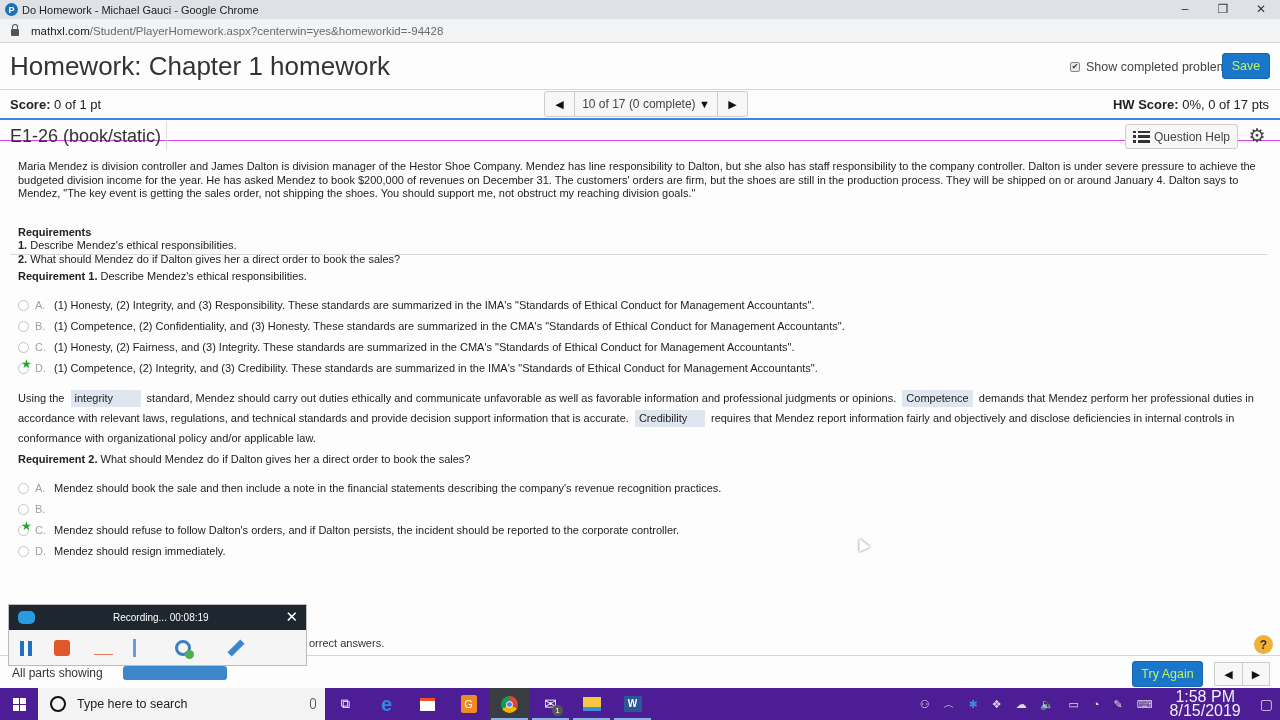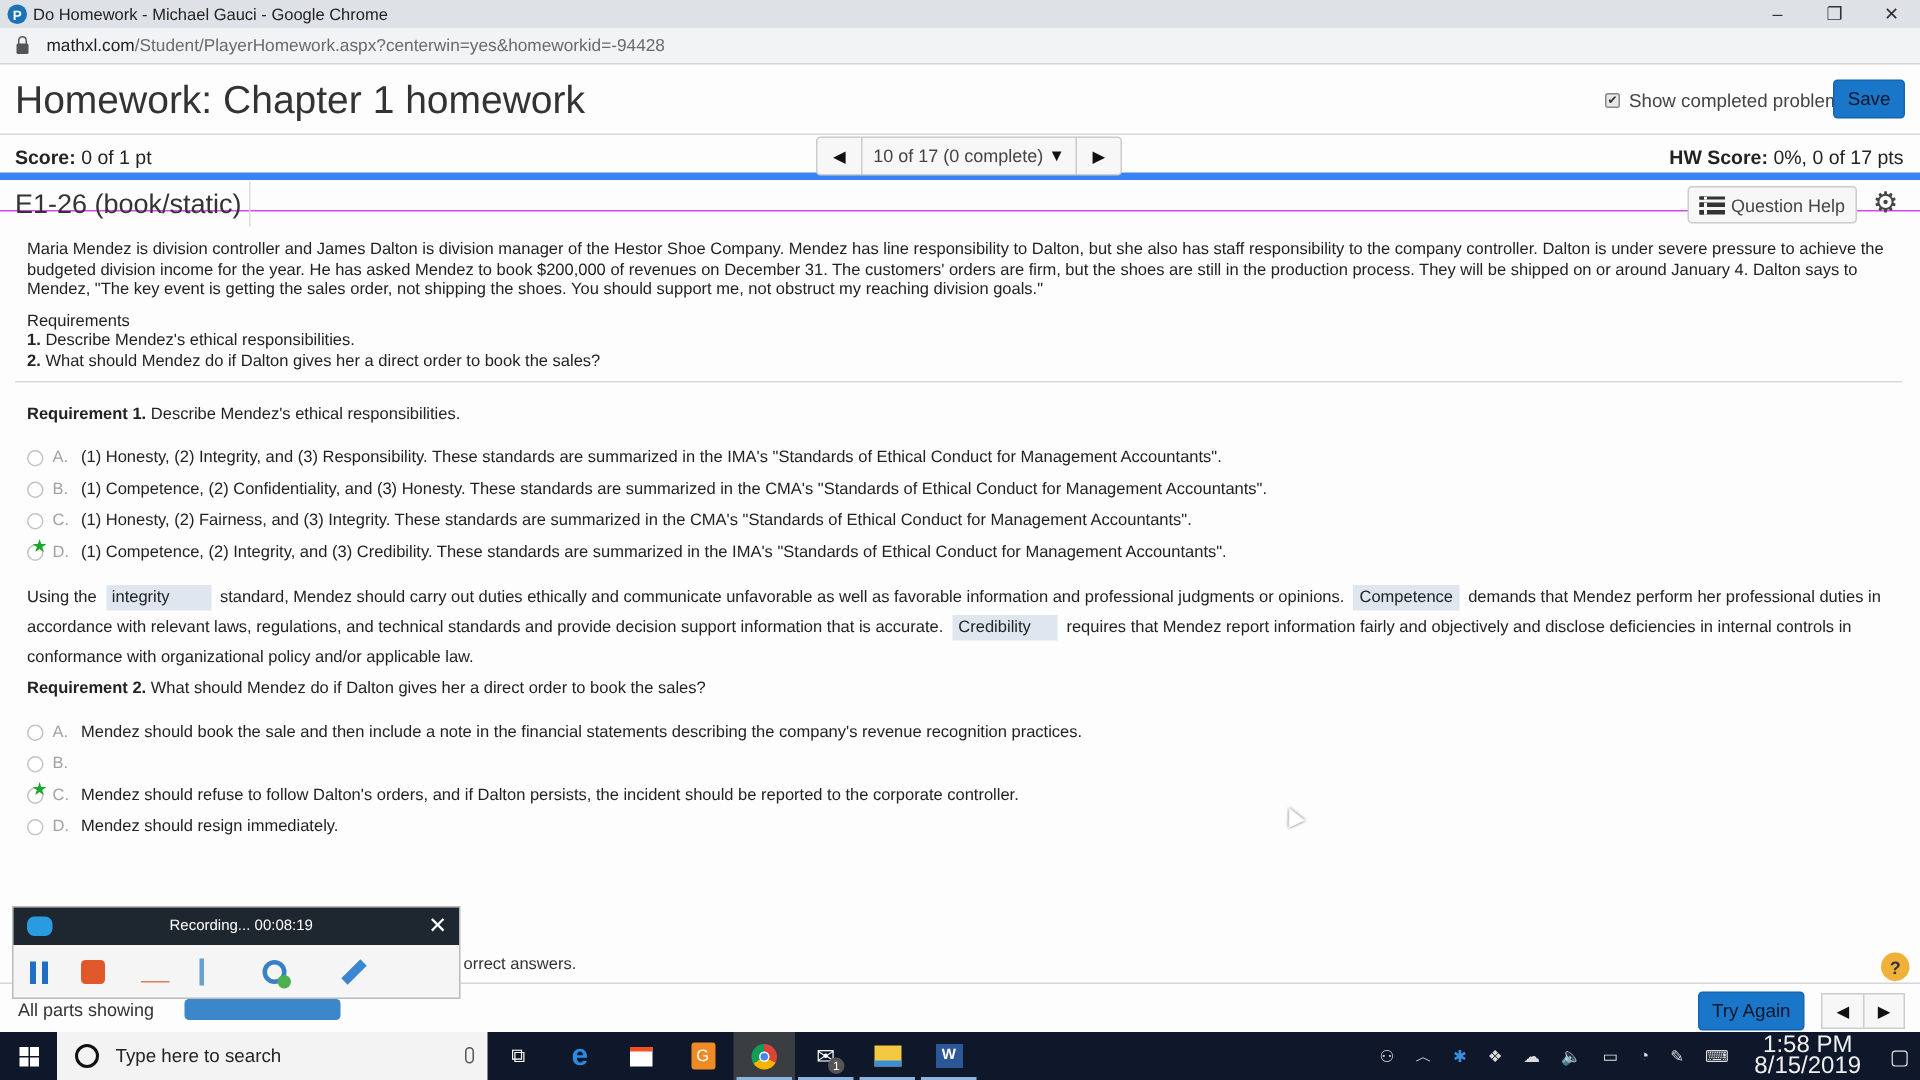--- a/index.html
+++ b/index.html
@@ -10,39 +10,39 @@
 .winctl span{width:38px;text-align:center;font-size:12px;color:#333;line-height:18px}
 .addrbar{position:absolute;left:0;top:19px;width:1280px;height:24px;background:#f1f3f4;border-bottom:1px solid #d5d5d5;display:flex;align-items:center;font-size:11.5px;color:#444}
 .addrbar .lock{width:8px;height:7px;background:#555;border-radius:1px;margin:3px 12px 0 11px;position:relative}
 .addrbar .lock:before{content:"";position:absolute;left:1px;top:-5px;width:4px;height:5px;border:1px solid #555;border-bottom:none;border-radius:3px 3px 0 0}
 .addrbar .host{color:#202124}
 .addrbar .path{color:#6a6a6a}
 .hdr{position:absolute;left:0;top:44px;width:1280px;height:46px;border-bottom:1px solid #d4d6d8}
 .hdr h1{position:absolute;left:10px;top:7px;font-weight:normal;font-size:26px;color:#333}
 .showcomp{position:absolute;left:1070px;top:16px;font-size:12.5px;color:#444;display:flex;align-items:center}
 .showcomp .cb{width:10px;height:10px;border:1px solid #888;background:#e8e8e8;border-radius:2px;margin-right:6px;font-size:8px;line-height:8px;text-align:center;color:#333}
-.btn-blue{background:#1a76c8;color:#0f172a;border:1px solid #1565b0;border-radius:3px;font-size:12.5px;display:flex;align-items:center;justify-content:center}
+.btn-blue{background:#1a76c8;color:#bef264;border:1px solid #1565b0;border-radius:3px;font-size:12.5px;display:flex;align-items:center;justify-content:center}
 .save{position:absolute;left:1222px;top:9px;width:48px;height:26px}
-.scorebar{position:absolute;left:0;top:90px;width:1280px;height:30px;border-bottom:5px solid #3b82f6}
+.scorebar{position:absolute;left:0;top:90px;width:1280px;height:30px;border-bottom:2px solid #3b82f6}
 .score{position:absolute;left:10px;top:7px;font-size:13px}
 .score b,.hwscore b{font-weight:bold}
 .hwscore{position:absolute;right:11px;top:7px;font-size:13px}
 .qnav{position:absolute;left:544px;top:1px;height:26px;display:flex;border:1px solid #ccc;border-radius:3px;background:#f7f7f7}
 .qnav div{display:flex;align-items:center;justify-content:center;font-size:12px;color:#444}
 .qnav .arr{width:29px;font-size:11px;color:#111}
 .qnav .mid{width:144px;border-left:1px solid #ccc;border-right:1px solid #ccc}
 .qbar{position:absolute;left:0;top:121px;width:1280px;height:20px;border-bottom:1px solid #d946ef}
 .qid{position:absolute;left:0;top:0;height:30px;padding:0 5px 0 10px;border-right:1px solid #ddd;font-size:18px;color:#333;line-height:30px}
 .qhelp{position:absolute;left:1125px;top:3px;width:113px;height:25px;border:1px solid #ccc;border-radius:3px;background:#f7f7f7;font-size:12px;color:#444;display:flex;align-items:center;justify-content:center;gap:4px}
 .listicon{width:17px;height:12px;display:flex;flex-direction:column;justify-content:space-between}
 .listicon i{display:block;height:2.5px;background:#333;border-left:3px solid #333;box-shadow:inset 2px 0 0 #f7f7f7}
 .gear{position:absolute;left:1248px;top:6px;width:18px;height:18px;font-size:19px;line-height:18px;color:#444;text-align:center}
 .content{position:absolute;left:18px;top:160px;width:1240px;font-size:11px;color:#222;line-height:13.5px}
 .para{width:1240px}
-.req-head{font-weight:normal;margin-top:7px}
+.req-head{font-weight:bold;margin-top:25px}
 .divider{position:absolute;left:10px;top:254px;width:1258px;height:1px;background:#d9d9d9}
 .q{position:absolute;left:18px;font-size:11px;color:#222}
 .opt{position:absolute;left:18px;display:flex;align-items:center;font-size:11px;color:#222;height:14px}
 .radio{width:11px;height:11px;border:1px solid #c3c3c3;border-radius:50%;margin-right:6px;position:relative;background:#fff}
 .star{position:absolute;left:2px;top:-7px;color:#17a82a;font-size:12px}
 .optl{color:#a2a2a2;width:19px}
 .fill{font-size:11px;color:#222;position:absolute;left:18px;width:1240px;line-height:20px}
 .blank{display:inline-block;background:#dfe6f0;padding:0 4px;min-width:70px;margin:0 3px;line-height:17px}
 .rec{position:absolute;left:8px;top:604px;width:299px;height:62px;background:#f5f5f5;border:1px solid #bbb}
 .rec .top{height:25px;background:#1e2630;color:#fff;font-size:10px;display:flex;align-items:center;position:relative}
@@ -53,21 +53,21 @@
 .rec .tools span{display:inline-block}
 .corr{position:absolute;left:309px;top:637px;font-size:11px;color:#333}
 .footline{position:absolute;left:0;top:655px;width:1280px;height:1px;background:#d4d6d8}
 .allparts{position:absolute;left:12px;top:666px;font-size:12px;font-weight:normal;color:#333}
 .progress{position:absolute;left:123px;top:666px;width:104px;height:14px;background:#3b87c9;border-radius:3px}
 .helpq{position:absolute;left:1254px;top:635px;width:19px;height:19px;border-radius:50%;background:#f0b13a;color:#333;font-weight:bold;font-size:12px;display:flex;align-items:center;justify-content:center}
 .tryagain{position:absolute;left:1132px;top:661px;width:71px;height:26px}
 .bnav{position:absolute;left:1214px;top:662px;width:56px;height:24px;border:1px solid #ccc;background:#f7f7f7;display:flex}
 .bnav div{width:28px;display:flex;align-items:center;justify-content:center;font-size:11px;color:#111}
 .bnav div+div{border-left:1px solid #ccc}
-.taskbar{position:absolute;left:0;top:688px;width:1280px;height:32px;background:#0f172a;display:flex;align-items:flex-end}
+.taskbar{position:absolute;left:0;top:688px;width:1280px;height:32px;background:#4c1d95;display:flex;align-items:flex-end}
 .winbtn{width:38px;height:32px;display:flex;align-items:center;justify-content:center}
 .winlogo{display:grid;grid-template-columns:6px 6px;gap:1px}
 .winlogo i{width:6px;height:6px;background:#fff;display:block}
 .search{width:287px;height:32px;background:#f3f3f3;display:flex;align-items:center;font-size:12.5px;color:#222;position:relative}
 .search .circ{width:16px;height:16px;border:2px solid #111;border-radius:50%;margin:0 11px 0 12px}
 .search .mic{position:absolute;right:9px;top:10px;width:6px;height:11px;border:1.5px solid #555;border-radius:3px}
 .tb-icon{width:41px;height:32px;display:flex;align-items:center;justify-content:center;font-size:15px;color:#fff;position:relative}
 .tb-icon.active:after{content:"";position:absolute;bottom:0;left:2px;right:2px;height:2px;background:#8cb4e0}
 .tray{position:absolute;right:0;top:0;height:32px;display:flex;align-items:center;color:#ddd;font-size:11px}
 .tray span{margin:0 7px}

